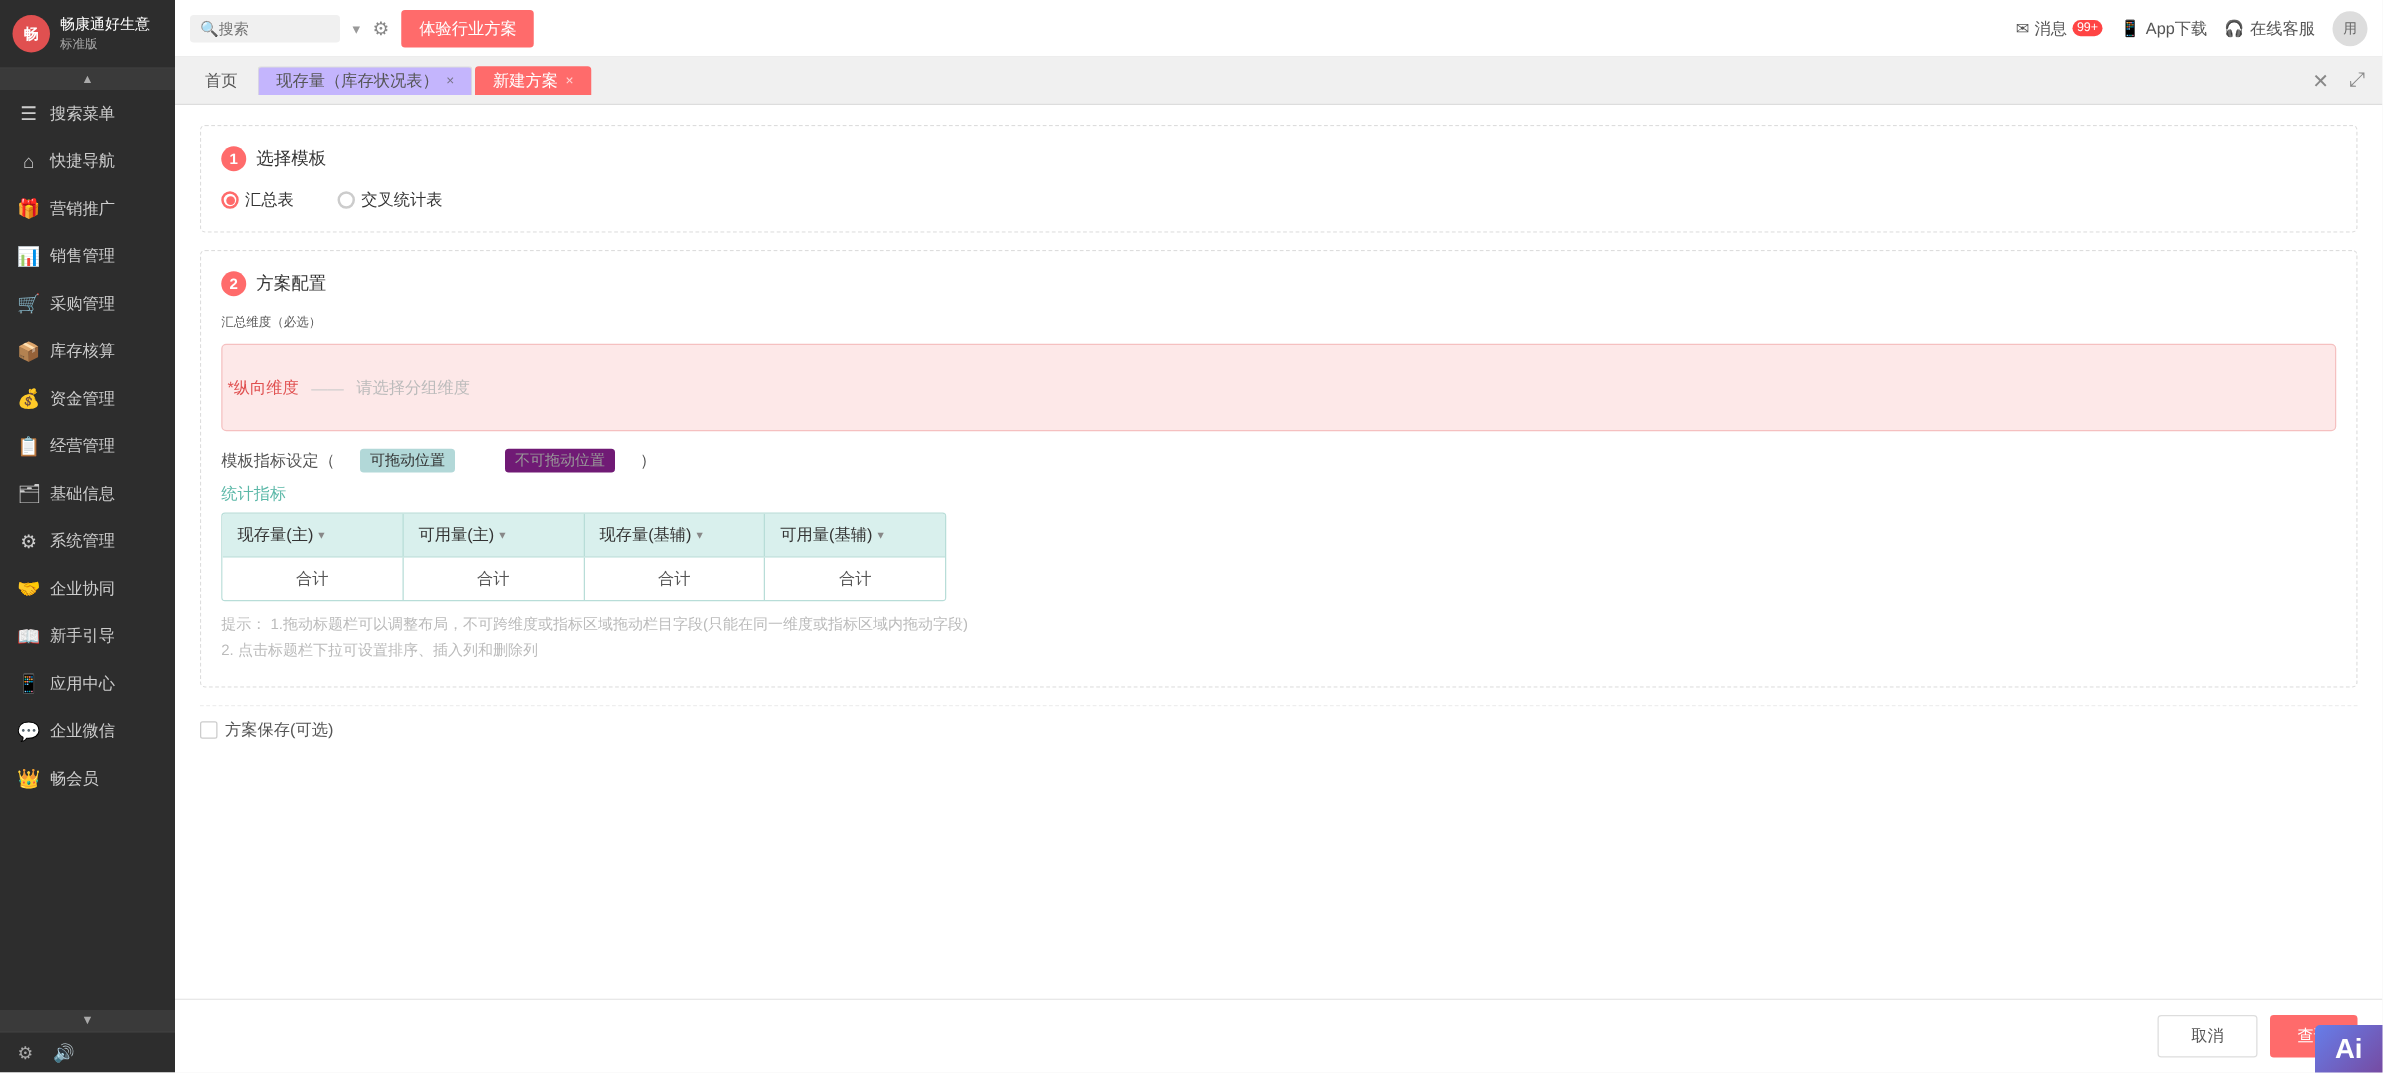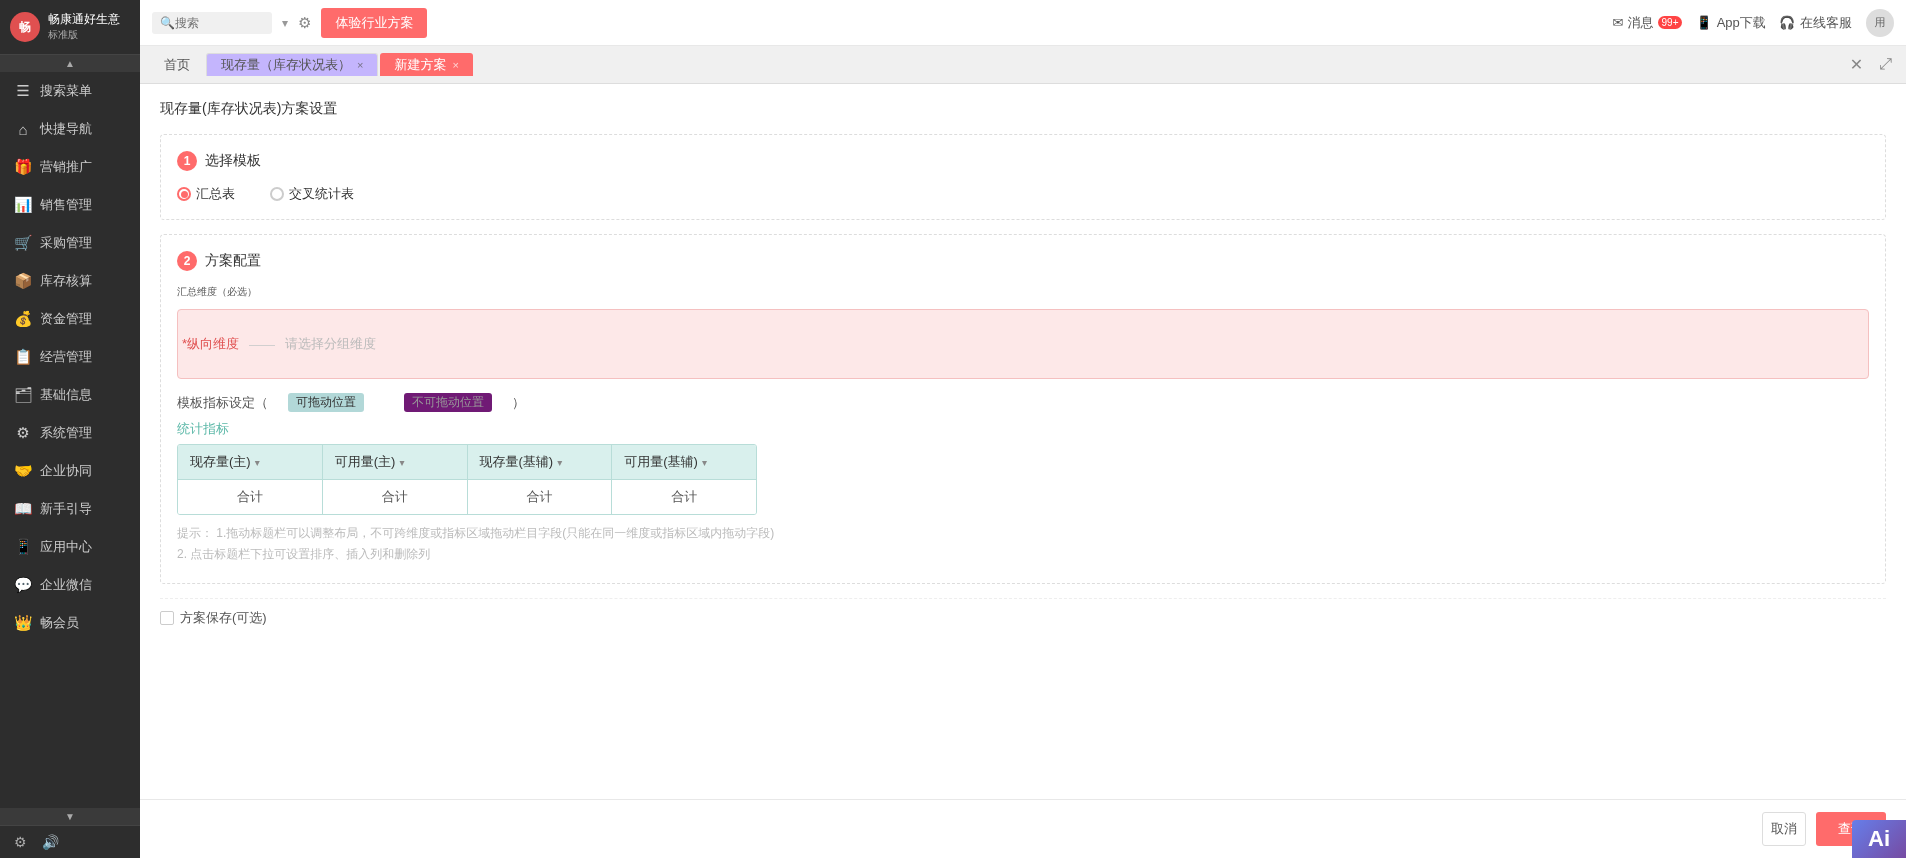--- a/index.html
+++ b/index.html
@@ -230,21 +230,21 @@
     
     .action-bar {
       background: #fff;
       border-top: 1px solid #e8e8e8;
       padding: 12px 20px;
       display: flex; justify-content: flex-end; gap: 10px;
       flex-shrink: 0;
     }
     .btn-cancel {
       background: #fff; border: 1px solid #ddd; color: #555;
-      padding: 7px 8px; border-radius: 3px; cursor: pointer; font-size: 13px;
+      padding: 7px 26px; border-radius: 3px; cursor: pointer; font-size: 13px;
     }
     .btn-query {
       background: #ff6b6b; color: white; border: none;
       padding: 7px 22px; border-radius: 3px; cursor: pointer; font-size: 13px;
     }
 
     
     .ai-badge {
       position: fixed; bottom: 0; right: 0;
       background: linear-gradient(135deg, #667eea, #764ba2);
@@ -378,21 +378,20 @@
           <span class="tab-close">×</span>
         </div>
       </div>
     <div class="tabs-right">
       <span>✕</span>
       <span>⤢</span>
     </div>
   </div>
 
   <div class="content">
-    <div class="page-title">现存量(库存状况表)方案设置</div>
 
     <div class="section">
       <div class="section-header">
         <div class="step-badge">1</div>
         <span class="section-title">选择模板</span>
       </div>
       <div class="template-options" id="template-options">
           <label class="radio-option">
             <div class="radio-circle selected"></div>
             <span>汇总表</span>

